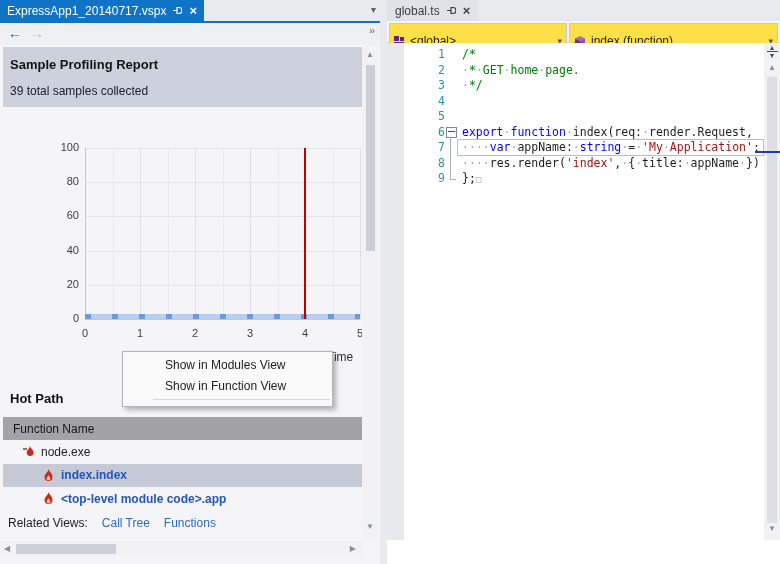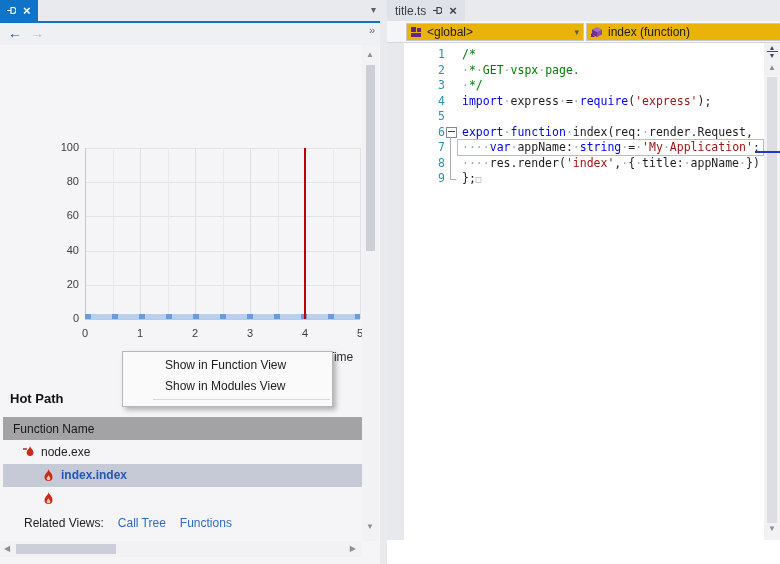--- a/index.html
+++ b/index.html
@@ -52,22 +52,22 @@
   #ctx-menu{left:122px;top:351px;width:209px;background:#fafafa;border:1px solid #b5b5ba;
             box-shadow:3px 3px 5px rgba(0,0,0,.28);padding:3px 0 4px 0;z-index:100;}
   .menu-item{height:21px;line-height:21px;padding-left:40px;color:#1c1c1c;position:relative;margin:0 2px;}
   .menu-item.hl{background:#cbe2f8;border:1px solid #a9cdf0;height:19px;line-height:19px;}
   .menu-sep{height:1px;background:#d8d8da;margin:2px 2px 2px 30px;}
   
   #right-pane{left:387px;top:0;width:393px;height:564px;background:#fff;}
   #right-tabstrip{left:0;top:0;width:393px;height:21px;background:#e9eaee;}
   #right-tab{left:0;top:0;height:21px;background:#dfe2e8;color:#3c3c44;display:flex;align-items:center;padding:0 8px;gap:7px;}
   #navbar{left:0;top:21px;width:393px;height:22px;background:#f5f6f8;border-bottom:1px solid #d4d6dc;box-sizing:border-box;}
-  .combo{position:absolute;top:2px;height:18px;background:#eab308;border:1px solid #c6c8ce;box-sizing:border-box;
-         display:flex;align-items:center;padding:8px 4px;gap:5px;margin-left:17px;}
+  .combo{position:absolute;top:2px;height:18px;background:#fde047;border:1px solid #c6c8ce;box-sizing:border-box;
+         display:flex;align-items:center;padding:17px 4px;gap:5px;}
   .combo .caret{margin-left:auto;color:#555;font-size:9px;}
   #combo-scope{left:2px;width:178px;}
   #combo-member{left:182px;width:209px;}
   
   #editor{left:0;top:43px;width:377px;height:497px;background:#fff;overflow:hidden;}
   #indicator-margin{left:0;top:0;width:17px;height:497px;background:#e8e9ed;}
   .code-line{position:absolute;left:0;height:15.5px;width:100%;}
   .lnum{position:absolute;left:30px;width:28px;text-align:right;color:#2b91af;
         font-family:"DejaVu Sans Mono",monospace;font-size:11.5px;}
   .ctext{position:absolute;left:75px;white-space:pre;font-family:"DejaVu Sans Mono",monospace;font-size:11.5px;color:#1e1e1e;}
@@ -93,37 +93,42 @@
   .scope-icon svg,.method-icon svg,.flame svg{display:block;}
 </style>
 </head>
 <body>
 
 <div id="app">
 
   <section class="abs" id="left-pane">
     <div class="abs" id="left-tabstrip">
       <div class="abs" id="left-tab">
+        <span class="tab-title">ExpressApp1_20140717.vspx</span>
         <span class="pin-icon">
             <svg width="9" height="9" viewBox="0 0 9 9">
               <path d="M0 4.5 H3.5 M4 1 V8 M4 1.5 H6 A1.6 1.6 0 0 1 6 7.5 H4" stroke="currentColor" stroke-width="1.2" fill="none"></path>
             </svg>
           </span>
         <span class="close-glyph">×</span>
       </div>
       <span class="abs" id="left-strip-caret">▾</span>
     </div>
     <div class="abs" id="left-bluebar"></div>
 
     <div class="abs" id="left-toolbar">
       <span class="abs" id="back-btn">←</span>
       <span class="abs" id="fwd-btn">→</span>
       <span class="abs" id="toolbar-overflow">»</span>
     </div>
 
+    <div class="abs" id="report-header">
+      <div id="report-title">Sample Profiling Report</div>
+      <div id="report-sub">39 total samples collected</div>
+    </div>
 
     <div class="abs" id="chart-layer" style="left:0;top:0;width:380px;height:564px;pointer-events:none;">
         <div class="hgrid axis" style="left: 85px; top: 319px; width: 275px;"></div>
         <div class="ytick" style="left: 45px; top: 312px;">0</div>
         <div class="hgrid" style="left: 85px; top: 284.8px; width: 275px;"></div>
         <div class="ytick" style="left: 45px; top: 277.8px;">20</div>
         <div class="hgrid" style="left: 85px; top: 250.6px; width: 275px;"></div>
         <div class="ytick" style="left: 45px; top: 243.6px;">40</div>
         <div class="hgrid" style="left: 85px; top: 216.4px; width: 275px;"></div>
         <div class="ytick" style="left: 45px; top: 209.4px;">60</div>
@@ -174,43 +179,44 @@
           </span>
           <span class="lbl">index.index</span>
         </div>
         <div class="abs hp-row link" style="top: 487px; padding-left: 40px; box-sizing: border-box;">
           <span class="flame">
             <svg width="11" height="13" viewBox="0 0 11 13">
               <path d="M5.5 0 C5.9 2.6 9.5 4.2 9.5 8 A4 4 0 0 1 1.5 8 C1.5 4.9 5.1 3.4 5.5 0Z" fill="#c92a1a"></path>
               <path d="M5.5 6 C5.7 7.4 7.4 7.9 7.4 9.4 A1.9 1.9 0 0 1 3.6 9.4 C3.6 8 5.2 7.4 5.5 6Z" fill="#f4c2a4"></path>
             </svg>
           </span>
+          <span class="lbl">&lt;top-level module code&gt;.app</span>
         </div>
       </div>
 
-    <div class="abs" id="related-views" style="left:24px;top:516px;">
+    <div class="abs" id="related-views" style="left:8px;top:516px;">
       <span class="related-label">Related Views:</span><span id="rv-links"><span class="rv-link">Call Tree</span><span class="rv-link">Functions</span></span>
     </div>
 
     <div class="abs trough" id="l-vscroll" style="left:362px;top:45px;width:17px;height:496px;">
       <span class="sarrow" style="left:4px;top:6px;">▲</span>
       <div class="thumb" style="left:4px;top:20px;width:9px;height:186px;"></div>
       <span class="sarrow" style="left:4px;bottom:10px;">▼</span>
     </div>
     <div class="abs trough" id="l-hscroll" style="left:0;top:541px;width:362px;height:16px;">
       <span class="sarrow" style="left:4px;top:4px;">◀</span>
       <div class="thumb" style="left:16px;top:3px;width:100px;height:10px;"></div>
       <span class="sarrow" style="right:6px;top:4px;">▶</span>
     </div>
   </section>
 
   <section class="abs" id="right-pane">
     <div class="abs" id="right-tabstrip">
       <div class="abs" id="right-tab">
-        <span class="tab-title">title.ts</span>
+        <span class="tab-title">global.ts</span>
         <span class="pin-icon">
             <svg width="9" height="9" viewBox="0 0 9 9">
               <path d="M0 4.5 H3.5 M4 1 V8 M4 1.5 H6 A1.6 1.6 0 0 1 6 7.5 H4" stroke="currentColor" stroke-width="1.2" fill="none"></path>
             </svg>
           </span>
         <span class="close-glyph">×</span>
       </div>
     </div>
 
     <div class="abs" id="navbar">
@@ -241,29 +247,28 @@
 
     <div class="abs" id="editor">
       <div class="abs" id="indicator-margin" style="left:0;top:0;"></div>
       <div id="code-lines">
           <div class="abs code-line" style="top: 4px;">
             <span class="lnum">1</span>
             <span class="ctext"><span class="tok-com">/*</span></span>
           </div>
           <div class="abs code-line" style="top: 19.5px;">
             <span class="lnum">2</span>
-            <span class="ctext"><span class="tok-ws">·</span><span class="tok-com">*</span><span class="tok-ws">·</span><span class="tok-com">GET</span><span class="tok-ws">·</span><span class="tok-com">vspx</span><span class="tok-ws">·</span><span class="tok-com">page.</span></span>
+            <span class="ctext"><span class="tok-ws">·</span><span class="tok-com">*</span><span class="tok-ws">·</span><span class="tok-com">GET</span><span class="tok-ws">·</span><span class="tok-com">home</span><span class="tok-ws">·</span><span class="tok-com">page.</span></span>
           </div>
           <div class="abs code-line" style="top: 35px;">
             <span class="lnum">3</span>
             <span class="ctext"><span class="tok-ws">·</span><span class="tok-com">*/</span></span>
           </div>
           <div class="abs code-line" style="top: 50.5px;">
             <span class="lnum">4</span>
-            <span class="ctext"><span class="tok-k">import</span><span class="tok-ws">·</span><span class="tok-pl">express</span><span class="tok-ws">·</span><span class="tok-pl">=</span><span class="tok-ws">·</span><span class="tok-k">require</span><span class="tok-pl">(</span><span class="tok-str">'express'</span><span class="tok-pl">);</span></span>
           </div>
           <div class="abs code-line" style="top: 66px;">
             <span class="lnum">5</span>
             <span class="ctext"></span>
           </div>
           <div class="abs code-line" style="top: 81.5px;">
             <span class="lnum">6</span>
             <span class="ctext"><span class="tok-k">export</span><span class="tok-ws">·</span><span class="tok-k">function</span><span class="tok-ws">·</span><span class="tok-pl">index(req:</span><span class="tok-ws">·</span><span class="tok-pl">render.Request,</span></span>
           </div>
           <div class="abs code-line" style="top: 97px;">
@@ -305,17 +310,17 @@
       </div>
       <div class="abs trough" style="left:62px;top:3px;width:315px;height:18px;">
         <span class="sarrow" style="left:5px;top:5px;">◀</span>
         <div class="thumb" style="left:17px;top:4px;width:124px;height:10px;background:#dcdee3;"></div>
         <span class="sarrow" style="right:8px;top:5px;">▶</span>
       </div>
     </div>
   </section>
 
   <div class="abs" id="ctx-menu">
+      <div class="menu-item">Show in Modules View</div>
       <div class="menu-item">Show in Function View</div>
-      <div class="menu-item">Show in Modules View</div>
       <div class="menu-sep"></div>
     </div>
 </div>
 
 </body></html>

